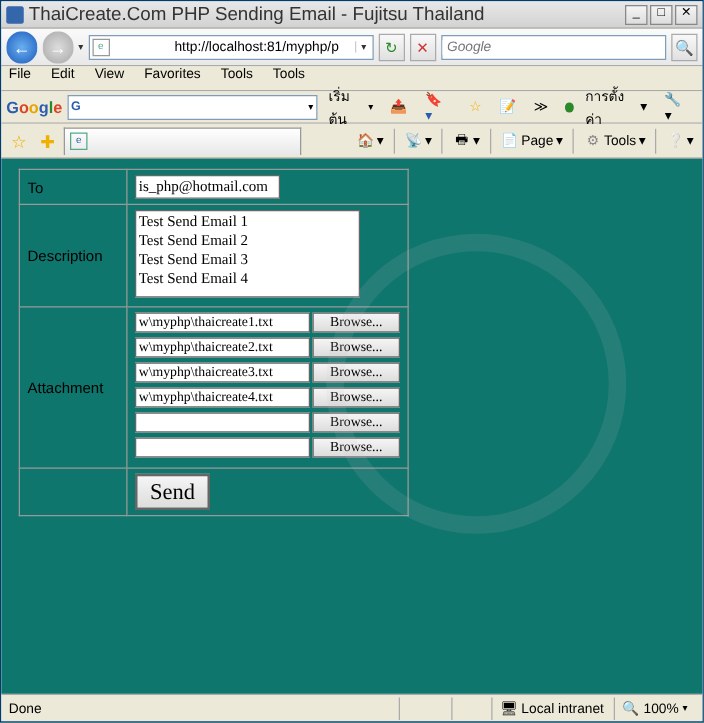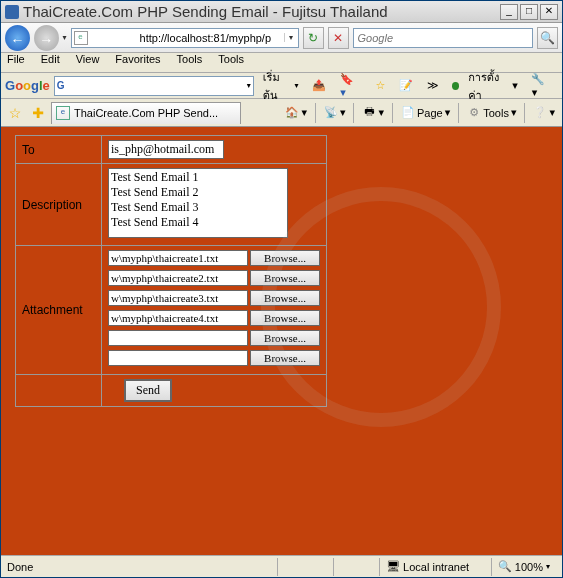--- a/index.html
+++ b/index.html
@@ -37,35 +37,35 @@
   .dot-g{width:8px;height:8px;border-radius:50%;background:#2a8a2a;display:inline-block}
   
   .tabbar { background: #ece9d8; height: 28px; border-bottom: 1px solid #999; display: flex; align-items: center; padding: 0 4px; gap: 3px; }
   .fav-star { width: 20px; height: 20px; display: flex; align-items: center; justify-content: center; font-size: 14px; color: #f0b000; }
   .tab { flex-basis: 190px; height: 22px; background: linear-gradient(#fff,#e8e8e8); border: 1px solid #999; border-bottom: none; display: flex; align-items: center; padding: 0 4px; gap: 4px; font-size: 11px; }
   .tab-icon { width: 14px; height: 14px; border: 1px solid #5a8; font-size: 8px; text-align: center; color: #36a; }
   .sep { width: 1px; height: 20px; background: #aaa; margin: 0 2px; }
   .toolbtn { display: flex; align-items: center; gap: 2px; font-size: 11px; padding: 1px 3px; cursor: pointer; }
   .tool-ico { width: 14px; height: 14px; display: inline-flex; align-items: center; justify-content: center; font-size: 11px; }
   
-  .content { background: #c2410c; height: 428px; overflow-y: scroll; padding: 8px 14px; position: relative; }
+  .content { background: #0f766e; height: 428px; overflow-y: scroll; padding: 8px 14px; position: relative; }
   .form-table { border: 1px solid #999; border-collapse: collapse; }
   .form-table td { border: 1px solid #999; padding: 4px 6px; font-size: 12px; vertical-align: middle; }
   .form-table td.label { width: 86px; }
   .txt-input { border: 1px solid #666; font-size: 12px; padding: 1px 2px; font-family: Tahoma; }
   .txt-input.w1 { width: 116px; }
   .txt-area { width: 180px; height: 70px; border: 1px solid #666; font-size: 12px; font-family: Tahoma; resize: none; overflow-y: scroll; padding: 1px 2px; }
   .file-row { display: flex; gap: 2px; margin-bottom: 4px; }
   .file-txt { width: 140px; border: 1px solid #666; font-size: 11px; padding: 1px 2px; font-family: Tahoma; }
   .browse-btn { width: 70px; font-size: 11px; background: linear-gradient(#f5f5f5,#ddd); border: 1px solid #666; padding: 1px 0; cursor: pointer; font-family: Tahoma; }
-  .send-btn { font-size: 12px; padding: 2px 10px; background: linear-gradient(#f5f5f5,#ddd); border: 2px solid #666; cursor: pointer; font-family: Tahoma; margin-left: 16px; }
+  .send-btn { font-size: 18px; padding: 2px 10px; background: linear-gradient(#f5f5f5,#ddd); border: 2px solid #666; cursor: pointer; font-family: Tahoma; }
   .watermark { position: absolute; top: 60px; left: 260px; width: 240px; height: 240px; border: 14px solid rgba(200,200,200,0.12); border-radius: 50%; pointer-events: none; }
   .copyright { position: absolute; bottom: 2px; right: 20px; color: #ccc; font-size: 10px; }
   
-  .statusbar { background: #ece9d8; height: 22px; border-top: 1px solid #aaa; display: flex; align-items: center; padding: 0 6px; font-size: 11px; gap: 16px; justify-content: flex-end; }
+  .statusbar { background: #ece9d8; height: 22px; border-top: 1px solid #aaa; display: flex; align-items: center; padding: 0 6px; font-size: 11px; gap: 2px; justify-content: flex-end; }
   .status-panel { border-left: 1px solid #aaa; padding: 0 6px; display: flex; align-items: center; gap: 3px; height: 18px; }
   .zoom-ico { font-size: 11px; }
 </style>
 </head>
 <body>
 
 <div class="titlebar">
   <div class="titlebar-icon"></div>
   <div class="titlebar-text">ThaiCreate.Com PHP Sending Email - Fujitsu Thailand</div>
   <div class="winbtns">
@@ -121,21 +121,20 @@
   <span class="dot-g"></span>
   <div class="gbtn"><span>การตั้งค่า</span> ▾</div>
   <div class="gbtn">🔧 ▾</div>
 </div>
 
 <div class="tabbar">
   <div class="fav-star">☆</div>
   <div class="fav-star">✚</div>
   <div class="tab">
     <div class="tab-icon">e</div>
-    <span>ThaiCreate.Com PHP Send...</span>
   </div>
   <div class="spacer"></div>
   <div class="toolbtn"><span class="tool-ico" style="color:#2a5db0">🏠</span>▾</div>
   <div class="sep"></div>
   <div class="toolbtn"><span class="tool-ico" style="color:#aaa">📡</span>▾</div>
   <div class="sep"></div>
   <div class="toolbtn"><span class="tool-ico">🖶</span>▾</div>
   <div class="sep"></div>
   <div class="toolbtn"><span class="tool-ico">📄</span><span>Page</span> ▾</div>
   <div class="sep"></div>

